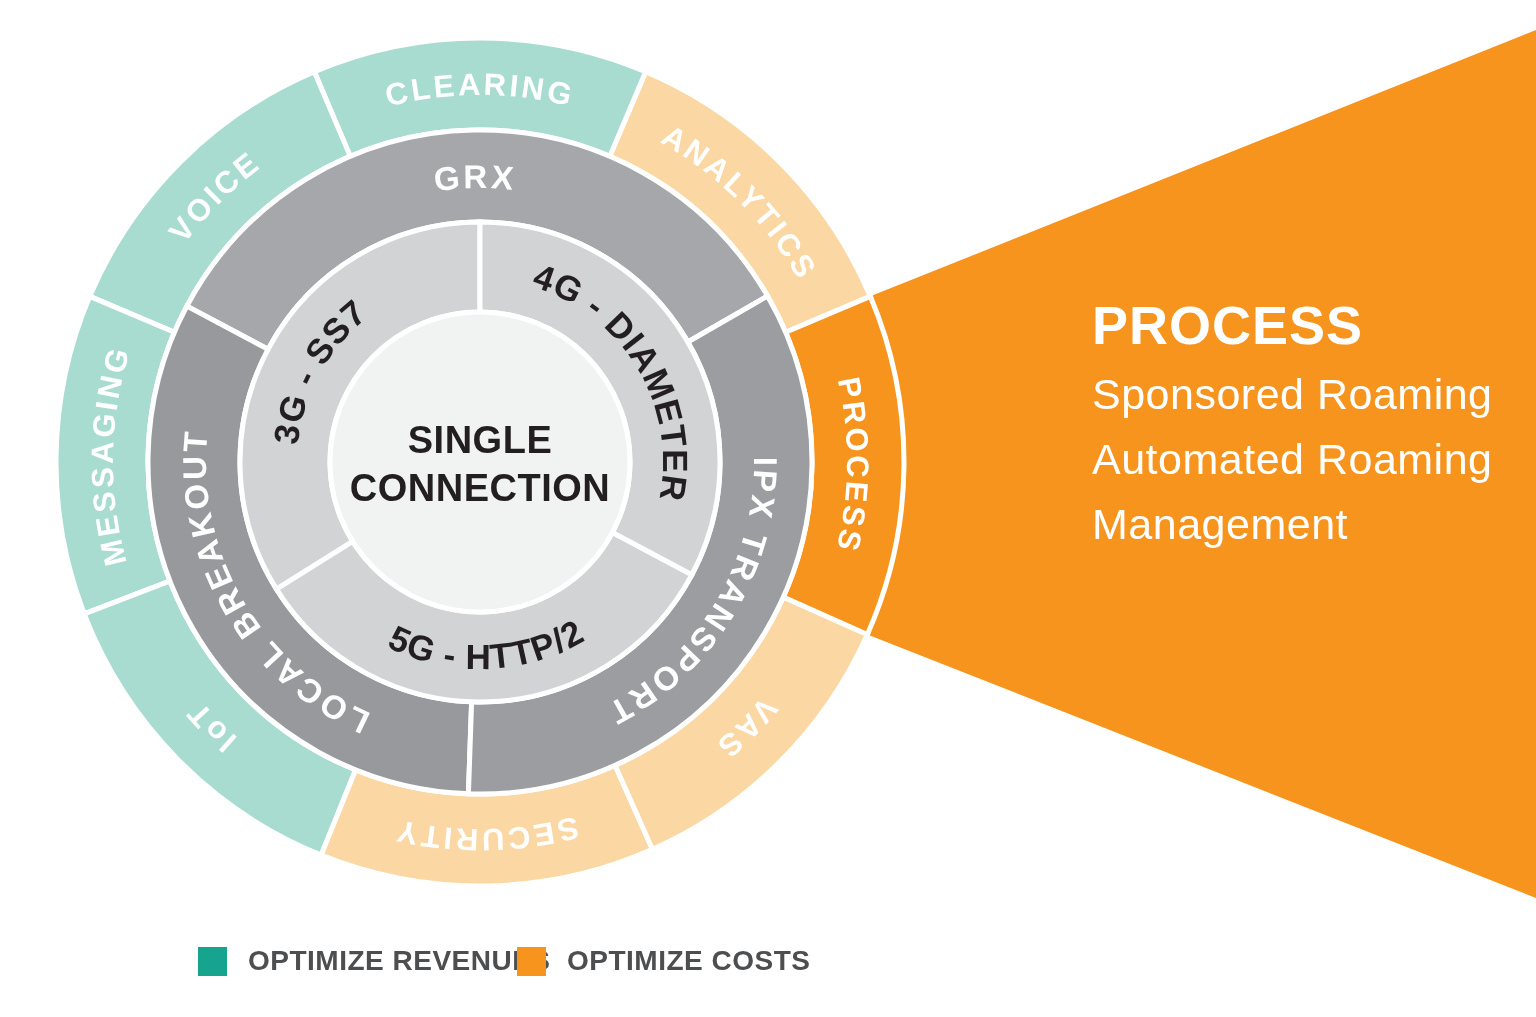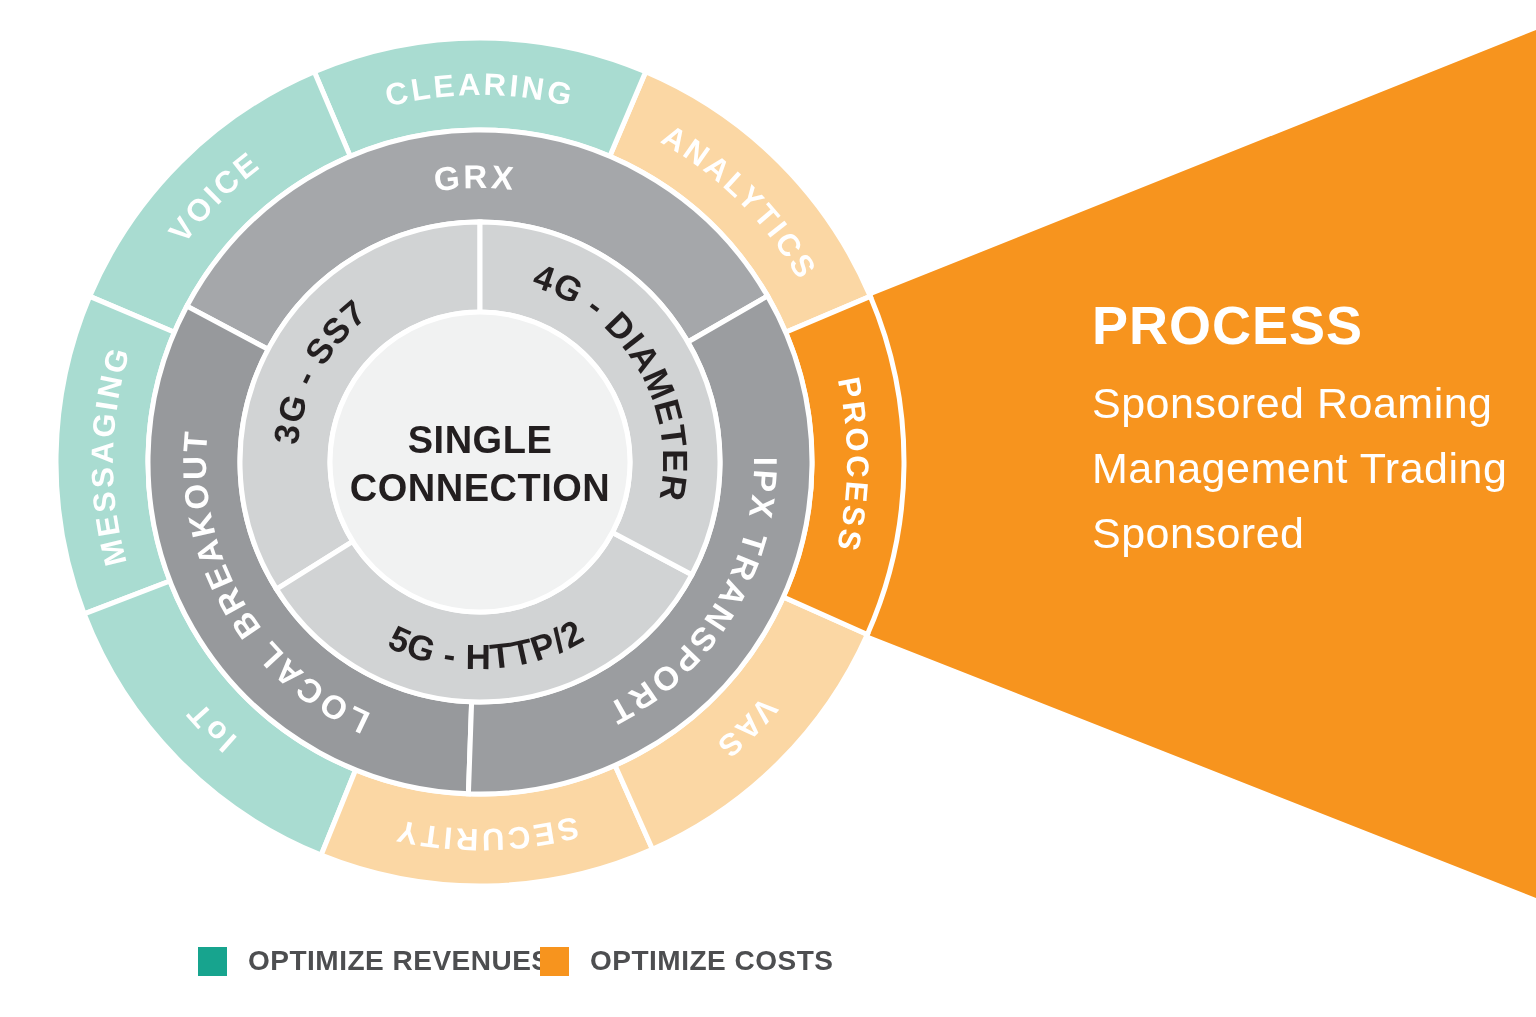--- a/index.html
+++ b/index.html
@@ -2,25 +2,25 @@
 <html><head>
 <meta charset="utf-8">
 <style>
   html,body{margin:0;padding:0;background:#fff;}
   .stage{position:relative;width:1536px;height:1017px;background:#ffffff;overflow:hidden;
          font-family:"Liberation Sans",sans-serif;}
   #wheel{position:absolute;left:0;top:0;}
   #wheel text{font-family:"Liberation Sans",sans-serif;font-weight:bold;}
   .panel{position:absolute;left:1092px;top:296px;color:#ffffff;}
   .panel-title{font-size:54px;font-weight:700;letter-spacing:1px;line-height:58px;}
-  .panel-items{margin-top:17px;}
+  .panel-items{margin-top:8px;}
   .panel-item{font-size:43px;font-weight:400;line-height:65px;letter-spacing:0.5px;}
   .legend-item{position:absolute;top:946px;display:flex;align-items:center;height:30px;}
   .legend-item.first{left:198px;}
-  .legend-item.second{left:540px;justify-content:space-between;}
+  .legend-item.second{left:517px;justify-content:space-between;}
   .swatch{width:29px;height:29px;display:inline-block;flex:0 0 auto;}
   .legend-label{font-size:28px;font-weight:700;color:#4D4E50;letter-spacing:0.5px;margin-left:21px;white-space:nowrap;}
 </style>
 </head>
 <body>
 
 <div class="stage">
 
   <svg id="wheel" viewBox="0 0 1536 1017" width="1536" height="1017">
       <path d="M 870.29 296.33 L 1536 30 L 1536 898 L 867.34 634.46 A 424 424 0 0 0 870.29 296.33 Z" fill="#F7941E"></path>
@@ -68,22 +68,22 @@
       <path id="tp-13-4g-diameter" d="M 399.78 297.52 A 183 183 0 0 1 587.56 610.05" fill="none"></path>
       <text font-size="35" letter-spacing="1" fill="#231F20" text-anchor="middle"><textPath startOffset="50%" href="#tp-13-4g-diameter" xlink:href="#tp-13-4g-diameter">4G - DIAMETER</textPath></text>
       <text x="480" y="453" font-size="38" letter-spacing="0.5" fill="#231F20" text-anchor="middle">SINGLE</text>
       <text x="480" y="501" font-size="38" letter-spacing="0.5" fill="#231F20" text-anchor="middle">CONNECTION</text>
     </svg>
 
   <div class="panel">
     <div class="panel-title">PROCESS</div>
     <div class="panel-items">
       <div class="panel-item">Sponsored Roaming</div>
-      <div class="panel-item">Management Trading</div>
-      <div class="panel-item">Sponsored</div>
+      <div class="panel-item">Automated Roaming</div>
+      <div class="panel-item">Management</div>
     </div>
   </div>
 
   <div class="legend-item first">
     <span class="swatch" style="background: rgb(23, 164, 142);"></span>
     <span class="legend-label">OPTIMIZE REVENUES</span>
   </div>
   <div class="legend-item second">
     <span class="swatch" style="background: rgb(247, 148, 30);"></span>
     <span class="legend-label">OPTIMIZE COSTS</span>

